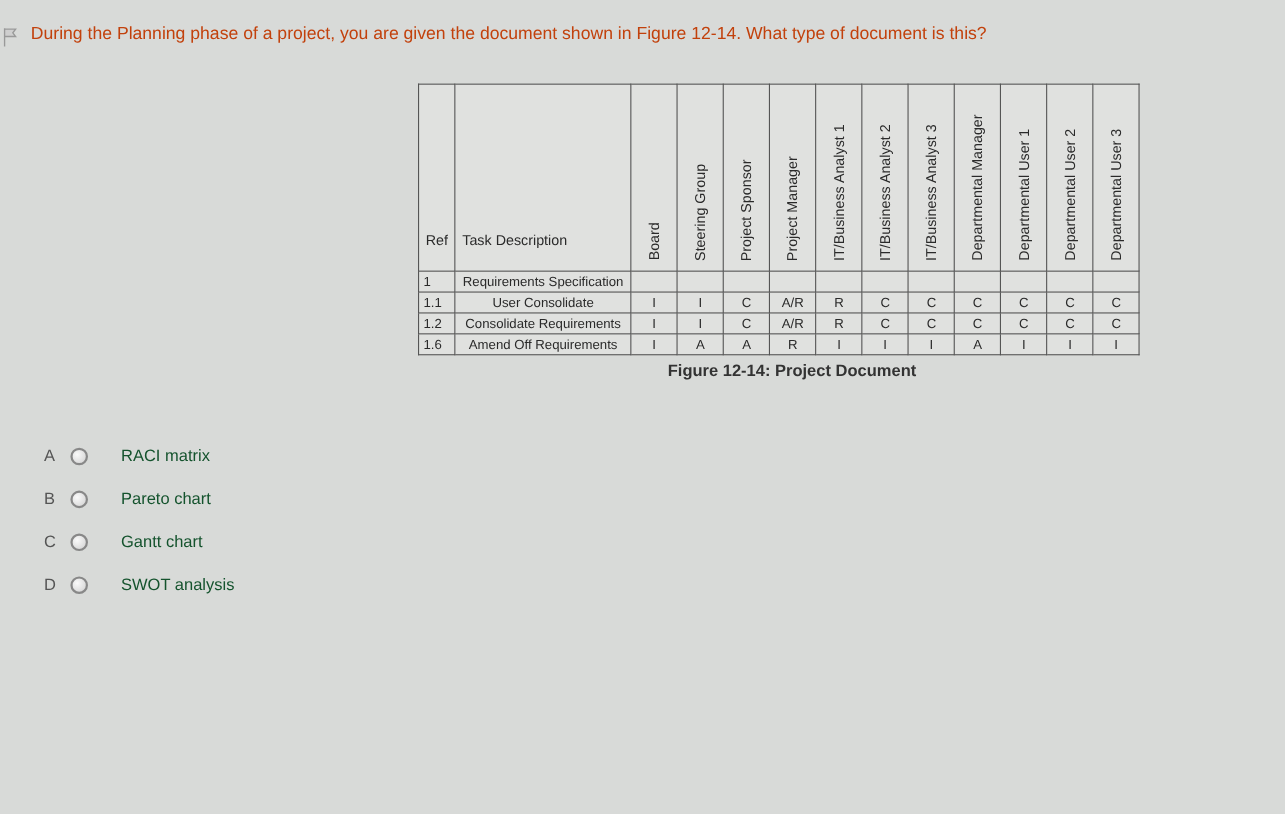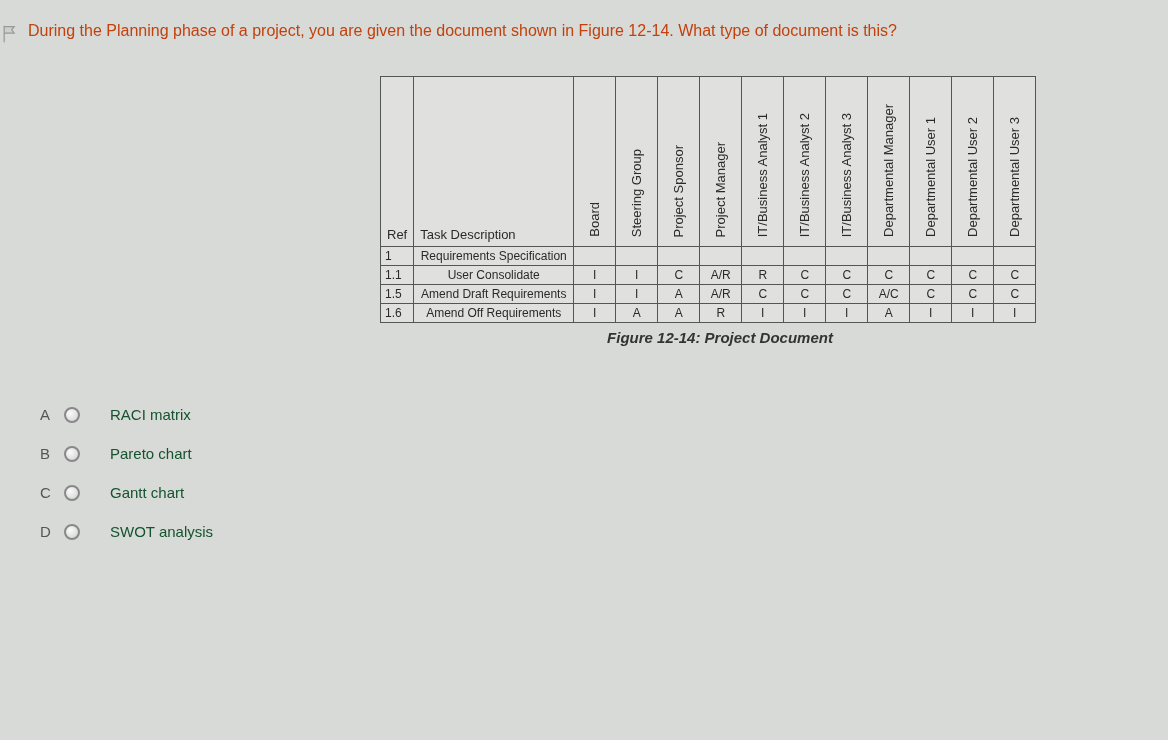--- a/index.html
+++ b/index.html
@@ -68,31 +68,30 @@
     table.raci th.vert > span {
       writing-mode: vertical-rl;
       transform: rotate(180deg);
       display: inline-block;
       text-align: left;
       font-size: 13px;
     }
     table.raci th.hlabel {
       text-align: left;
       vertical-align: bottom;
-      padding: 4px 6px;
+      padding: 20px 6px;
       font-size: 13px;
     }
     .caption {
       text-align: center;
       font-weight: bold;
       font-size: 15px;
       margin-top: 6px;
       width: 680px;
       color: #333;
-      font-style: italic;
     }
     .options {
       margin-top: 60px;
       margin-left: 40px;
     }
     .option-row {
       display: flex;
       align-items: center;
       margin-bottom: 22px;
     }
@@ -168,30 +167,30 @@
           <td>A/R</td>
           <td>R</td>
           <td>C</td>
           <td>C</td>
           <td>C</td>
           <td>C</td>
           <td>C</td>
           <td>C</td>
         </tr>
         <tr>
-          <td class="ref">1.5</td>
-          <td class="task">Amend Draft Requirements</td>
-          <td>I</td>
-          <td>I</td>
-          <td>A</td>
+          <td class="ref">1.2</td>
+          <td class="task">Consolidate Requirements</td>
+          <td>I</td>
+          <td>I</td>
+          <td>C</td>
           <td>A/R</td>
-          <td>C</td>
-          <td>C</td>
-          <td>C</td>
-          <td>A/C</td>
+          <td>R</td>
+          <td>C</td>
+          <td>C</td>
+          <td>C</td>
           <td>C</td>
           <td>C</td>
           <td>C</td>
         </tr>
         <tr>
           <td class="ref">1.6</td>
           <td class="task">Amend Off Requirements</td>
           <td>I</td>
           <td>A</td>
           <td>A</td>

